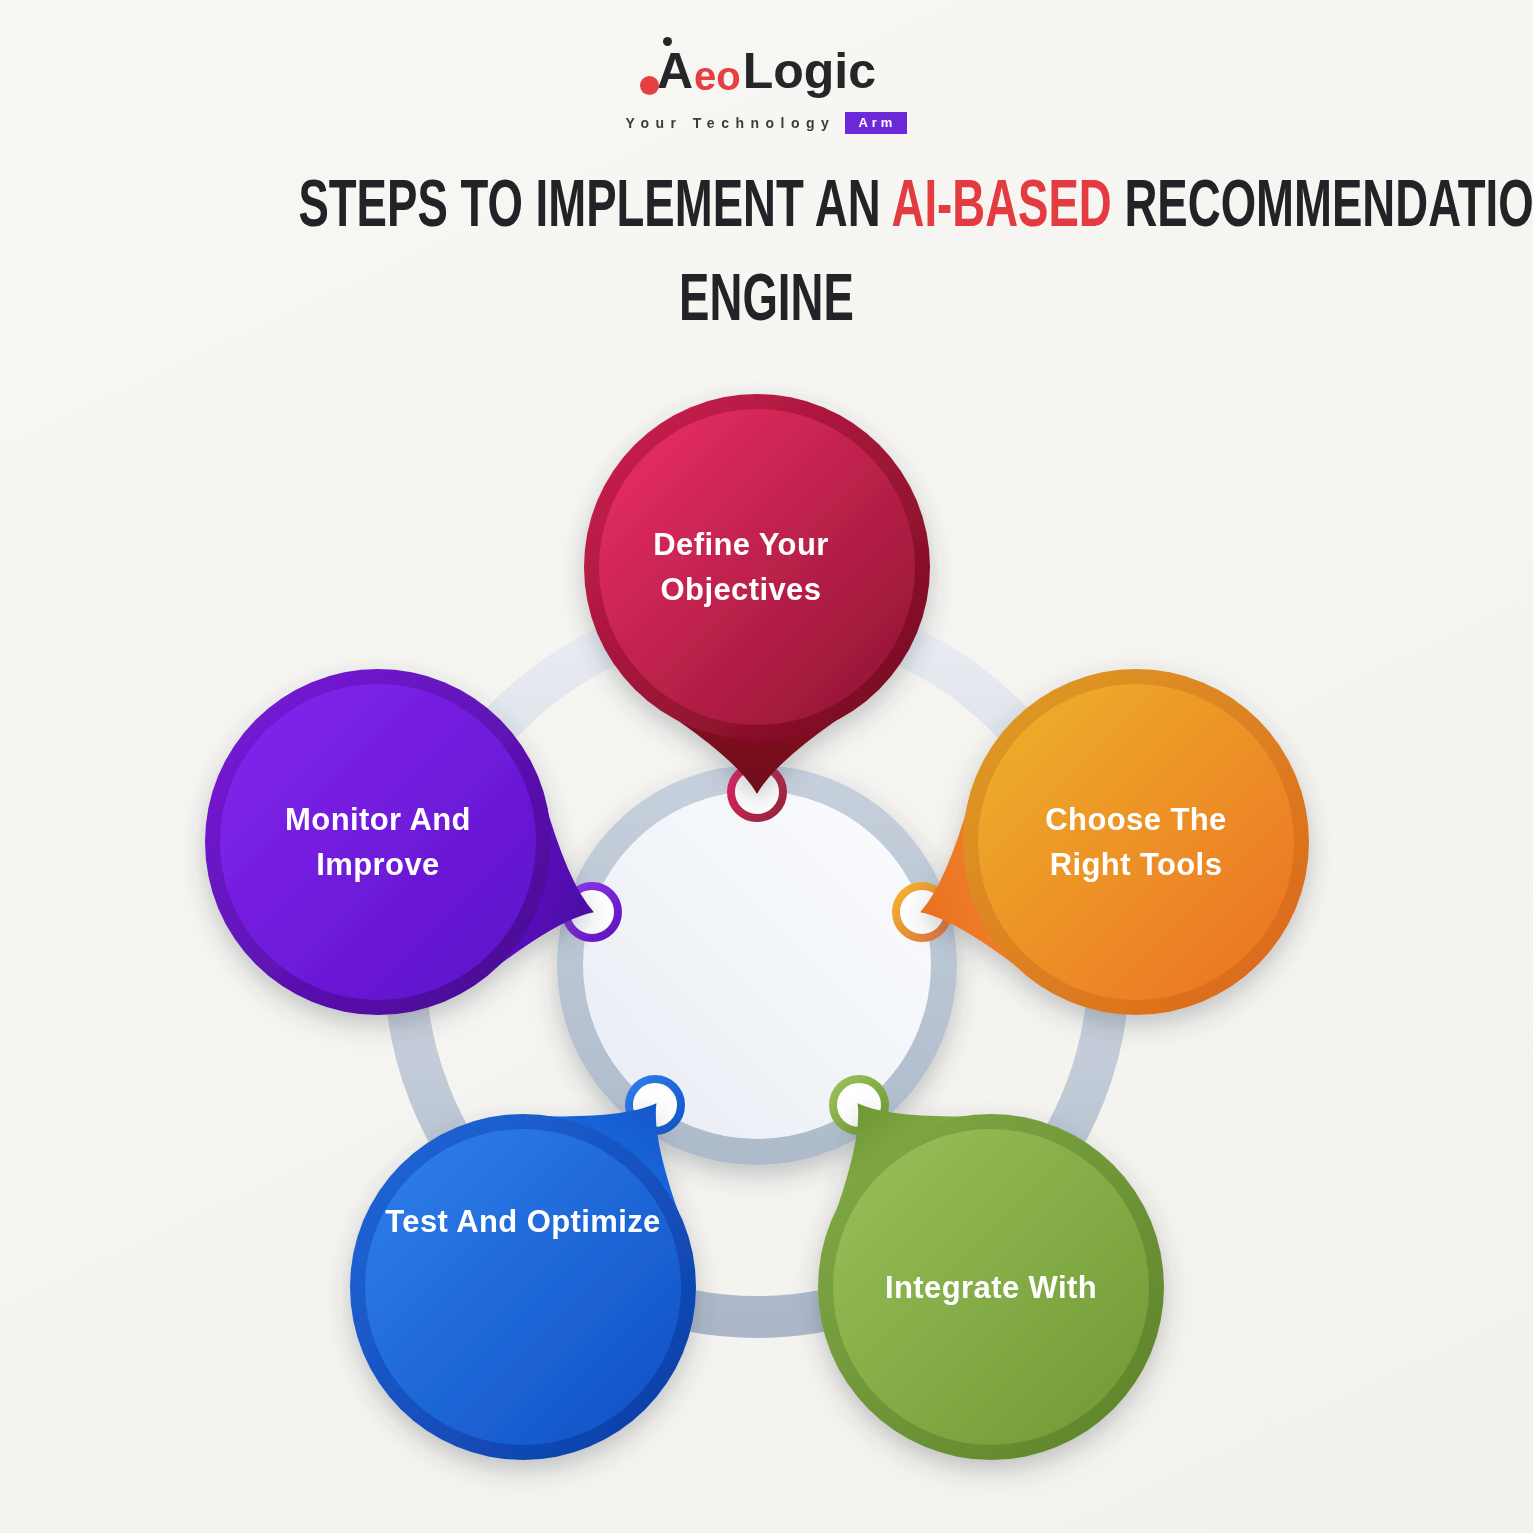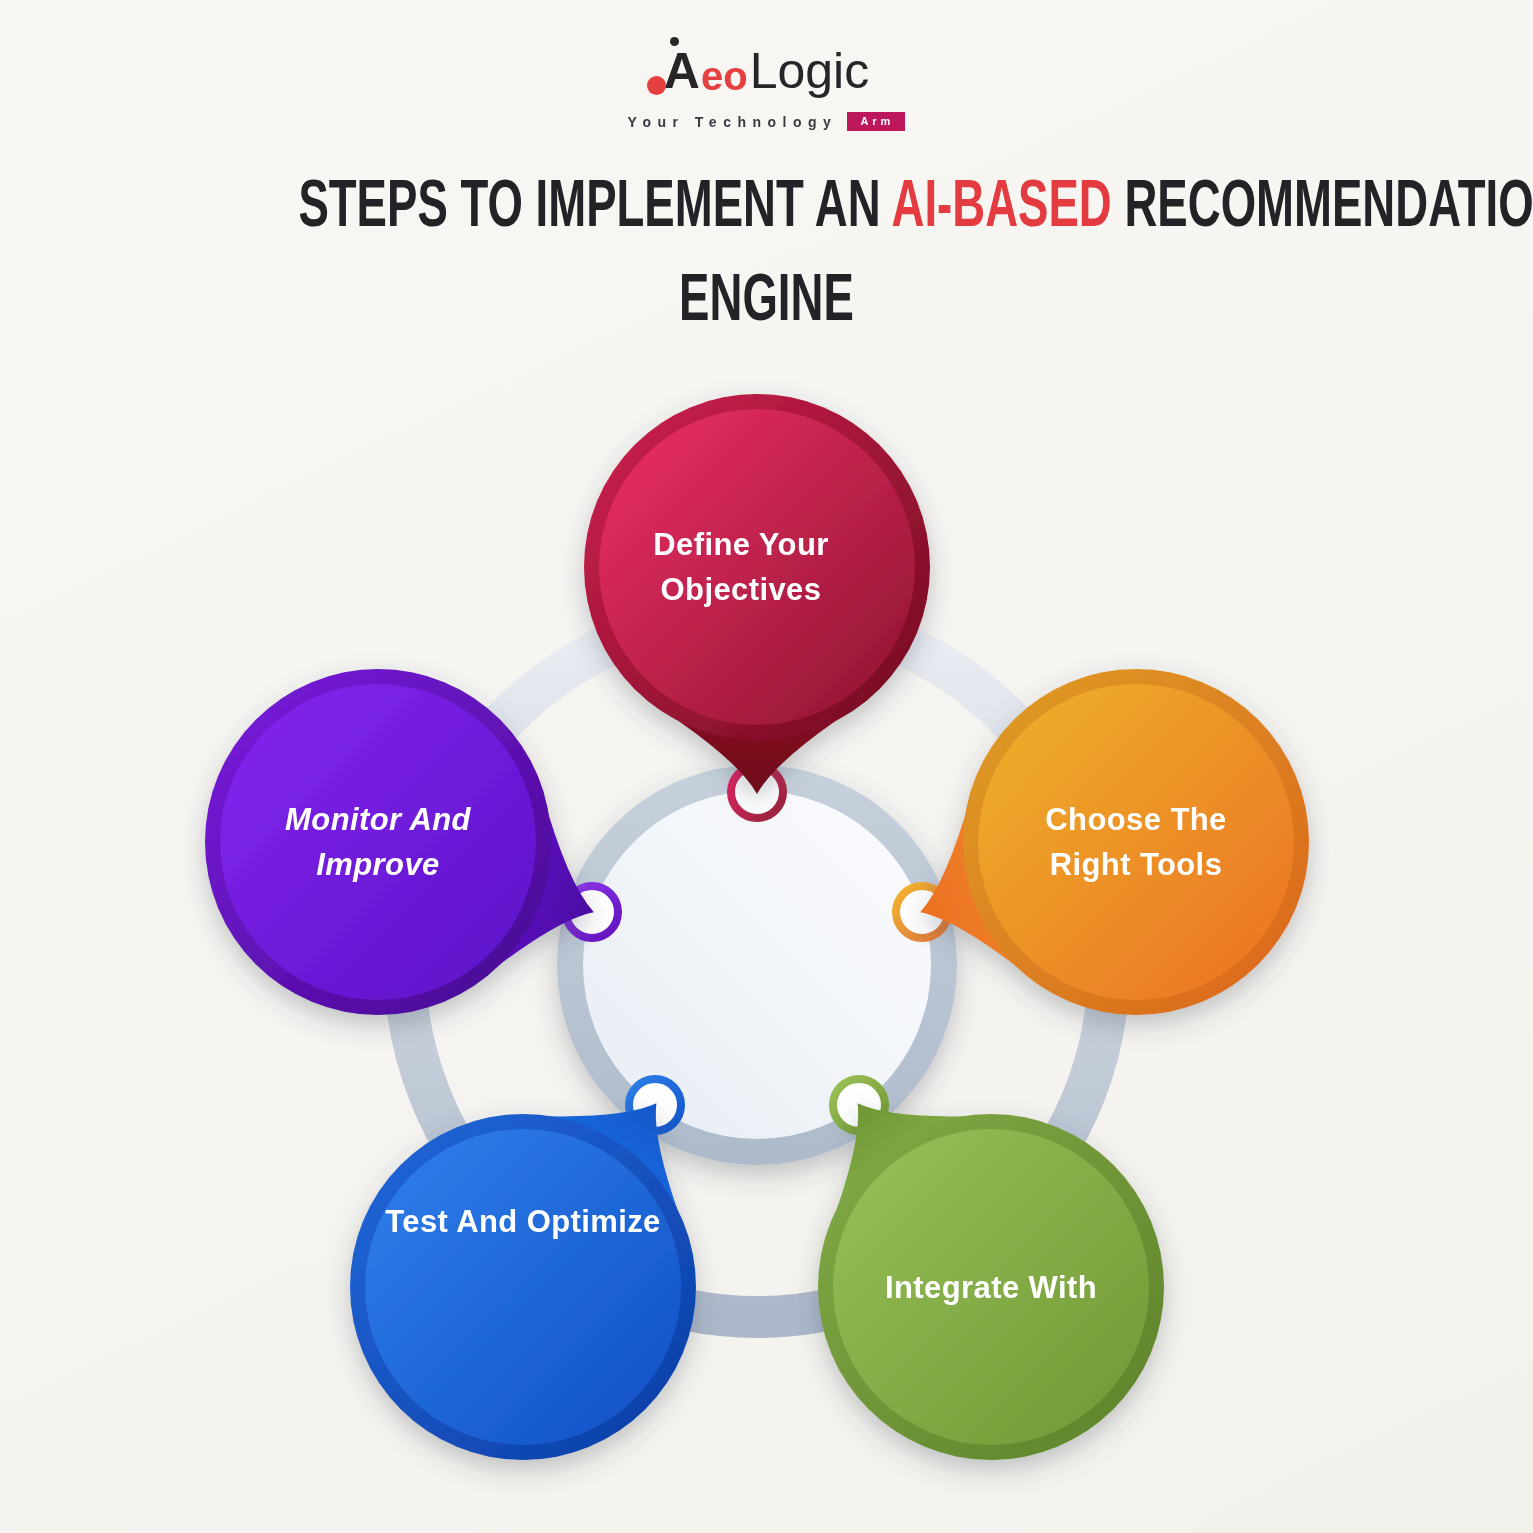--- a/index.html
+++ b/index.html
@@ -17,24 +17,24 @@
     position:relative;display:inline-block;color:#262629;
     font-size:50px;font-weight:800;letter-spacing:-2px;margin-right:1px;
   }
   .logo-a::before{ 
     content:"";position:absolute;left:6px;top:-9px;width:9px;height:9px;border-radius:50%;background:#262629;
   }
   .logo-a::after{ 
     content:"";position:absolute;left:-17px;bottom:1px;width:19px;height:19px;border-radius:50%;background:#e63f40;
   }
   .logo-eo{color:#e63f40;font-size:40px;font-weight:800;letter-spacing:0;}
-  .logo-rest{color:#262629;font-size:50px;font-weight:400;letter-spacing:0;text-align:right;}
+  .logo-rest{color:#262629;font-size:50px;font-weight:700;letter-spacing:0;text-align:right;}
   .logo-tagline-row{margin-top:16px;display:flex;justify-content:center;align-items:center;gap:10px;}
   .logo-tagline{color:#3b3b3f;font-size:14px;font-weight:700;letter-spacing:6.5px;}
-  .logo-badge{background:#be185d;color:#ffffff;font-size:11px;font-weight:700;letter-spacing:4px;padding:3px 11px 4px 13px;}
+  .logo-badge{background:#6d28d9;color:#ffffff;font-size:13px;font-weight:700;letter-spacing:4px;padding:3px 11px 4px 13px;}
 
   
   .title{position:absolute;top:156px;left:0;width:100%;margin:0;text-align:center;font-weight:700;}
   .t-line{display:block;height:94px;line-height:94px;}
   .t-squeeze{
     display:inline-block;white-space:pre;transform:scaleX(0.68);transform-origin:50% 50%;
     font-size:67px;letter-spacing:0px;color:#232327;
   }
   .t-accent{color:#e33b40;}
 
@@ -228,20 +228,20 @@
       <div class="bline">Right Tools</div>
 
     </div>
     <div class="blabel" style="left:991px;top:1287px;text-align:right;">
       <div class="bline">Integrate With</div>
     </div>
     <div class="blabel" style="left:523px;top:1221px;">
       <div class="bline">Test And Optimize</div>
 
     </div>
-    <div class="blabel" style="left:378px;top:842px;font-style:italic;">
+    <div class="blabel" style="left:378px;top:842px;">
       <div class="bline">Monitor And</div>
       <div class="bline">Improve</div>
 
     </div>
   </div>
 
 </div>
 
 </body></html>

